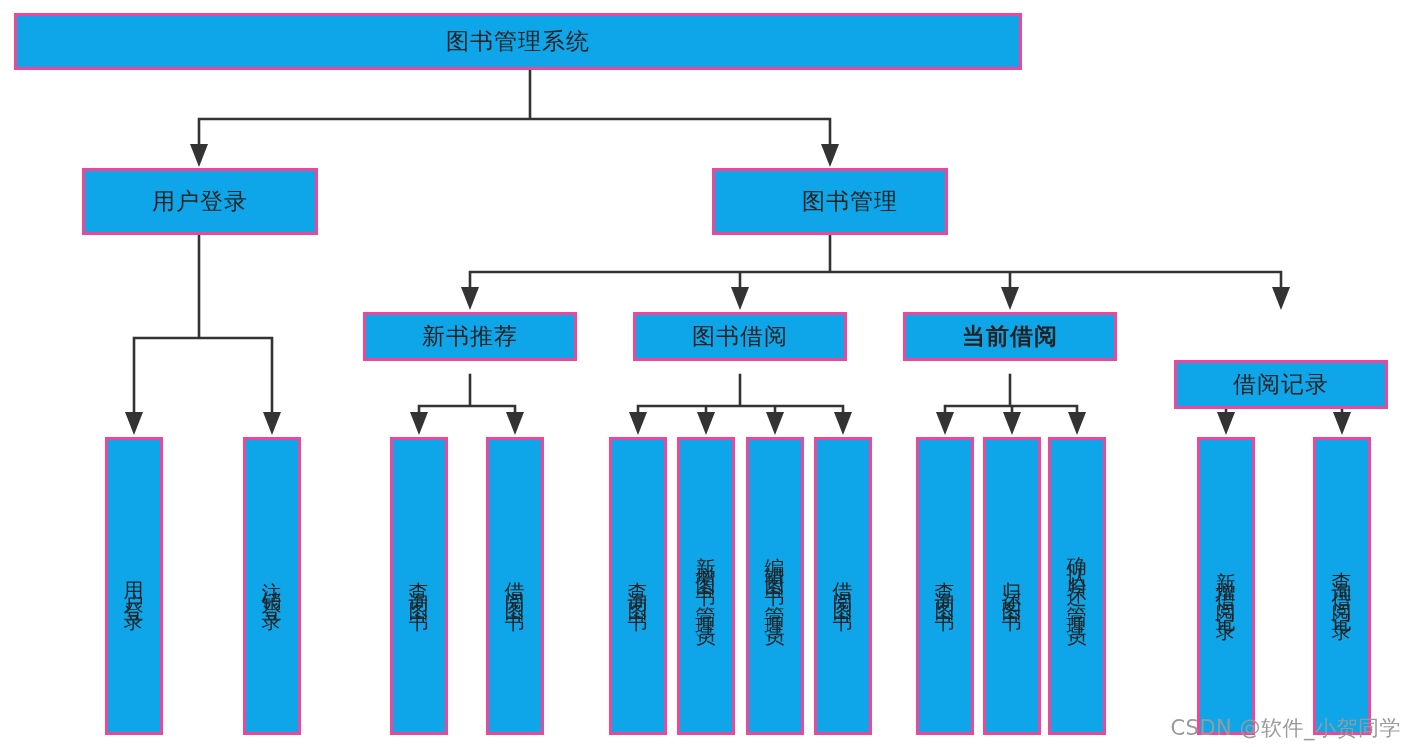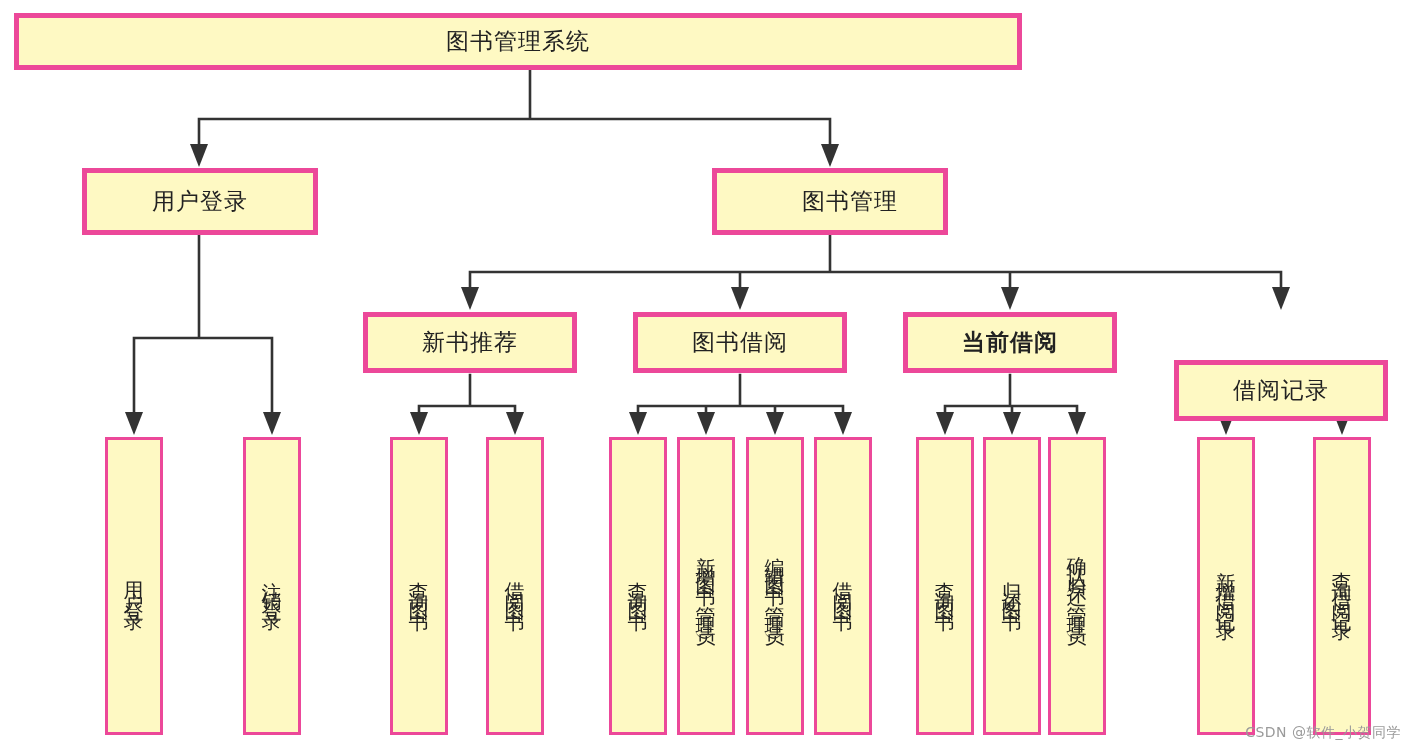--- a/index.html
+++ b/index.html
@@ -2,40 +2,40 @@
 <html><head>
 <meta charset="utf-8">
 <style>
   html,body{margin:0;padding:0;background:#ffffff;}
   #stage{
     position:relative;width:1405px;height:747px;background:#ffffff;overflow:hidden;
     font-family:"DejaVu Sans","Liberation Sans",sans-serif;color:#222222;
   }
   #wires{position:absolute;left:0;top:0;width:1405px;height:747px;}
   .box{
-    position:absolute;box-sizing:border-box;border:5px solid #ec4899;background:#fef9c3;
+    position:absolute;box-sizing:border-box;border:3px solid #ec4899;background:#0ea5e9;
     display:flex;align-items:center;justify-content:center;text-align:center;
   }
   .hlabel{font-size:23px;letter-spacing:1px;white-space:nowrap;}
   .root{left:14px;top:13px;width:1008px;height:57px;}
   .l2{top:168px;width:236px;height:67px;}
   .l2.user{left:82px;}
   .l2.book{left:712px;padding-left:40px;}
-  .l3{top:312px;width:214px;height:61px;}
+  .l3{top:312px;width:214px;height:49px;}
   .l3.g0{left:363px;}
   .l3.g1{left:633px;}
   .l3.g2{left:903px;font-weight:bold;}
   .l3.g3{left:1174px;margin-top:48px;}
   .leaf{top:437px;width:58px;height:298px;border-width:3px;}
   .leaf .vtext{
     writing-mode:vertical-rl;text-orientation:mixed;
     font-size:20px;letter-spacing:10px;line-height:1;white-space:nowrap;
   }
   .watermark{
-    position:absolute;right:4px;bottom:5px;font-size:14px;color:#9a9a9a;
+    position:absolute;right:4px;bottom:5px;font-size:21px;color:#9a9a9a;
     white-space:nowrap;letter-spacing:0.5px;
   }
 </style>
 </head>
 <body>
 
 <div id="stage">
 
   <svg id="wires" viewBox="0 0 1405 747" fill="none">
     <g stroke="#333333" stroke-width="2.6" stroke-linecap="square">

